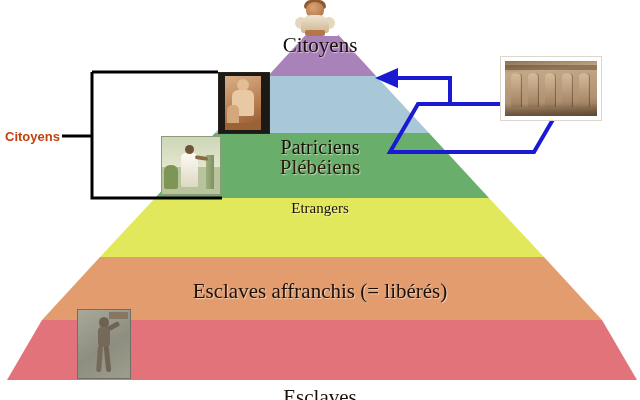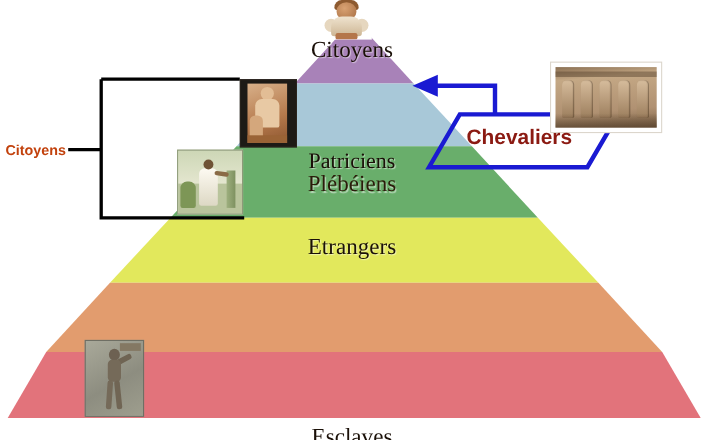--- a/index.html
+++ b/index.html
@@ -36,21 +36,21 @@
     text-align: center;
     font-family: "Liberation Serif", serif;
     color: #1a1008;
     text-shadow: 1px 1px 1px rgba(255,255,255,0.55);
     pointer-events: none;
     white-space: nowrap;
   }
   .tier-label.emperor   { top: 33px;  font-size: 21px; }
   .tier-label.patricien { top: 92px;  font-size: 20px; margin-top: 44px; }
   .tier-label.plebeien  { top: 155px; font-size: 21px; color:#2b1b0a; }
-  .tier-label.etranger  { top: 212px; font-size: 21px; }
+  .tier-label.etranger  { top: 200px; font-size: 15px; }
   .tier-label.affranchi { top: 279px; font-size: 21px; }
   .tier-label.esclave   { top: 341px; font-size: 21px; margin-top: 44px; }
 
   
   .photo {
     position: absolute;
     overflow: hidden;
     background: #cdbfa6;
   }
   .photo .fig { position: absolute; }
@@ -287,20 +287,21 @@
       <path d="M 418,104 L 562,104 L 534,152 L 390,152 Z" stroke="#1a1ad2"></path>
       <path d="M 450,104 L 450,78 L 396,78" stroke="#1a1ad2"></path>
     </g>
     <polygon points="375,78 398,68 398,88" fill="#1a1ad2"></polygon>
   </svg>
 
   <div class="tier-label emperor">Citoyens</div>
   <div class="tier-label patricien">Patriciens</div>
   <div class="tier-label plebeien">Plébéiens</div>
   <div class="tier-label etranger">Etrangers</div>
+  <div class="tier-label affranchi">Esclaves affranchis (= libérés)</div>
   <div class="tier-label esclave">Esclaves</div>
 
   <div class="photo" id="photo-bust">
     <div class="fig hair"></div>
     <div class="fig head"></div>
     <div class="fig shoulder-l"></div>
     <div class="fig shoulder-r"></div>
     <div class="fig torso"></div>
     <div class="fig base"></div>
   </div>
@@ -338,15 +339,14 @@
     <div class="fig band"></div>
     <div class="fig sold s1"></div>
     <div class="fig sold s2"></div>
     <div class="fig sold s3"></div>
     <div class="fig sold s4"></div>
     <div class="fig sold s5"></div>
     <div class="fig shade"></div>
   </div>
 
   <div id="citoyens-label" style="color: #c2410c;">Citoyens</div>
-  <div id="chevaliers-label" style="color: rgb(139, 26, 18);">Chevaliers</div>
 
 </div>
 
 </body></html>

